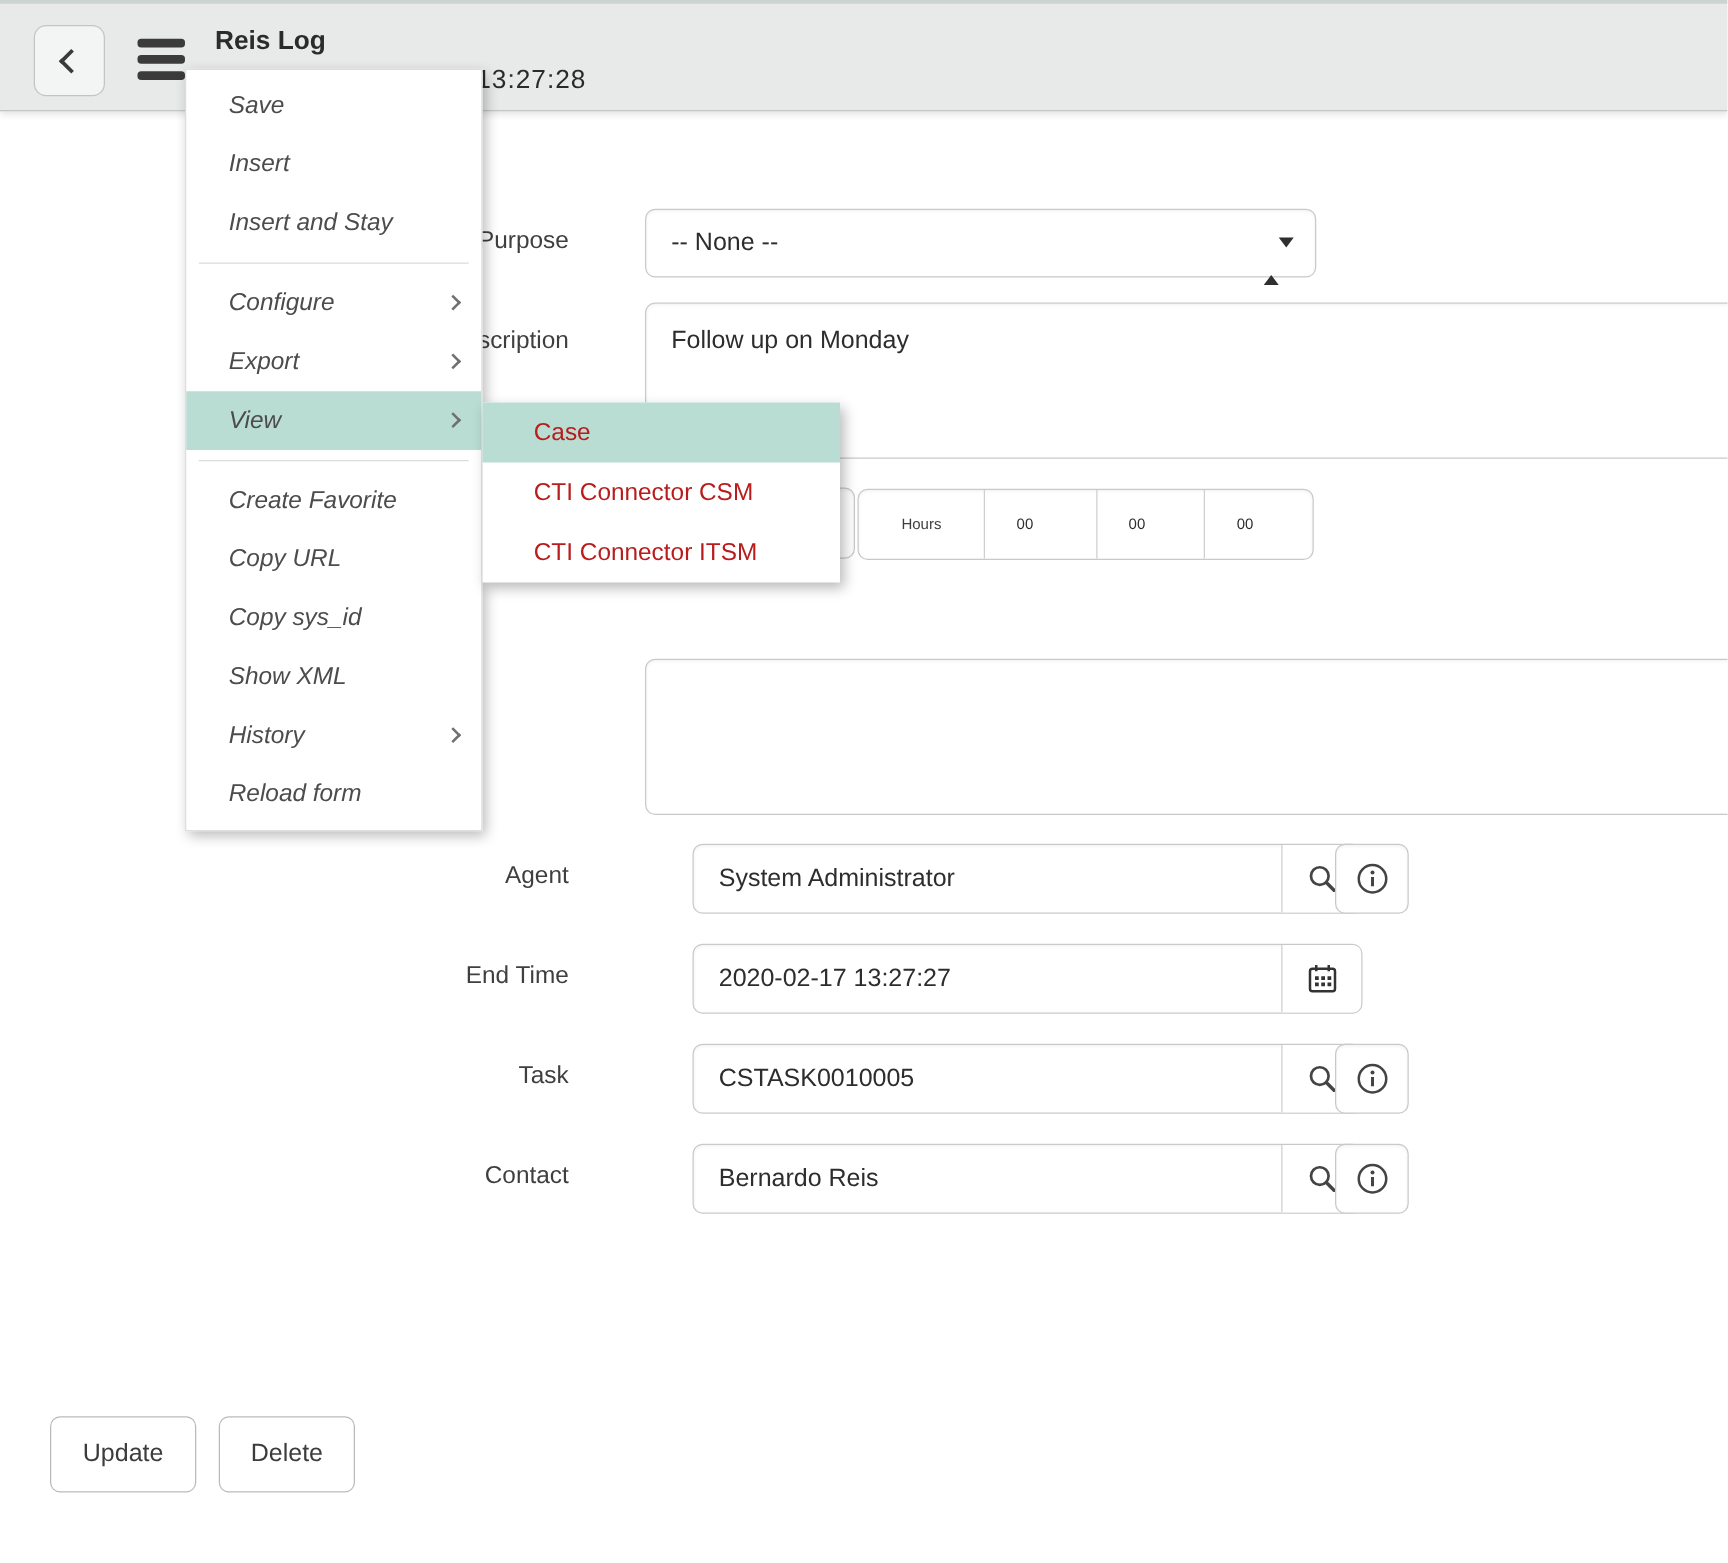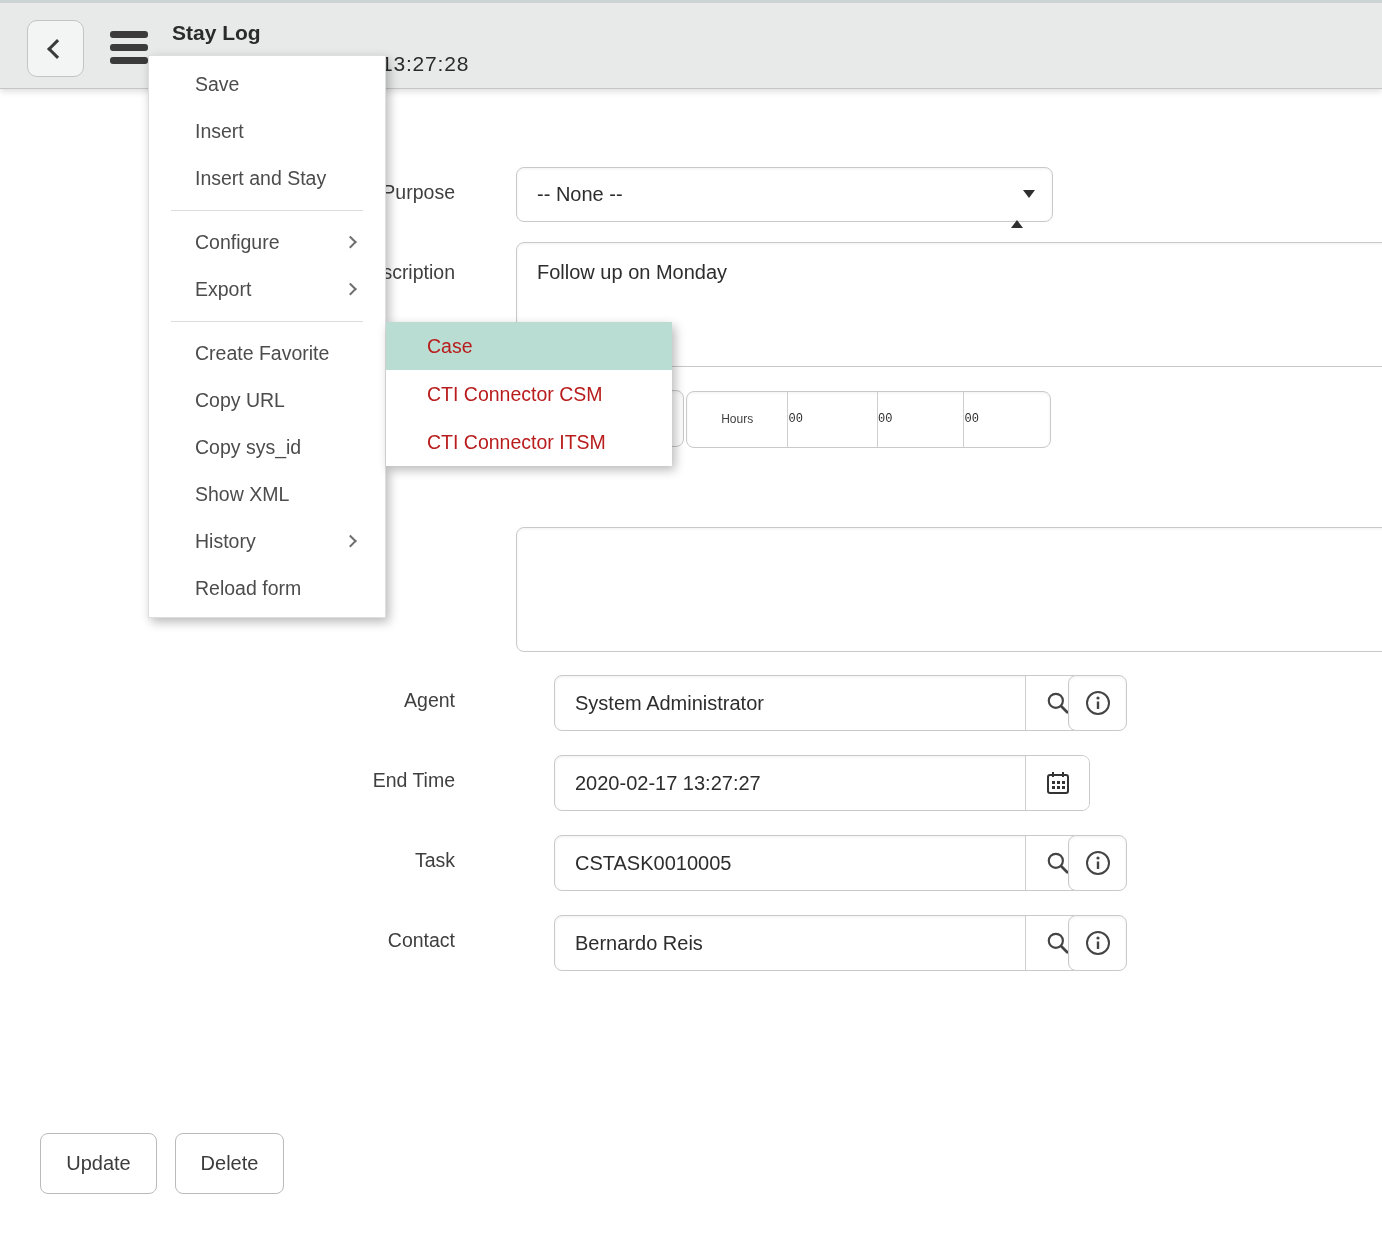--- a/index.html
+++ b/index.html
@@ -25,22 +25,23 @@
     transform:rotate(-45deg);
   }
   .hamburger { position:absolute; left:110px; top:28px; width:38px; height:33px; cursor:pointer; }
   .hamburger .bar { width:38px; height:7px; background:#3b3b3b; border-radius:3px; margin-bottom:6px; }
   .hdr-title { position:absolute; left:172px; top:18px; font-size:21px; font-weight:bold; color:#2b2b2b; }
   .hdr-sub   { position:absolute; left:172px; top:49px; font-size:21px; color:#2b2b2b; letter-spacing:0.8px; white-space:nowrap; }
 
   
   .menu {
     position:absolute; left:148px; top:55px; width:238px; z-index:20;
-    background:#fff; border:1px solid #dedede; padding:5px 12px;
+    background:#fff; border:1px solid #dedede; padding:5px 0;
     box-shadow:3px 4px 10px rgba(0,0,0,0.28);
+    font-style:italic;
   }
   .menu-item {
     position:relative; height:47px; line-height:47px; padding-left:34px;
     font-size:19.5px; color:#4c4c4c; cursor:pointer; white-space:nowrap;
   }
   .menu-item.hl { background:#b9ddd2; }
   .menu-divider { height:1px; background:#dcdcdc; margin:8px 10px; }
   .chev {
     position:absolute; right:18px; top:50%; width:9px; height:9px;
     border-top:2px solid #6f6f6f; border-right:2px solid #6f6f6f;
@@ -86,21 +87,21 @@
   #notes-area { top:527px; }
 
   .sliver-input { position:absolute; left:640px; top:390px; width:44px; height:57px; }
 
   .hours-group {
     position:absolute; left:686px; top:391px; width:365px; height:57px;
     display:flex; overflow:hidden;
   }
   .hours-cell { line-height:55px; font-size:12px; color:#2d2d2d; }
   .hours-cell.lbl { width:101px; text-align:center; color:#3f3f3f; }
-  .hours-cell.val { border-left:1px solid #cfcfcf; padding-left:0;font-family:Liberation Mono, monospace; }
+  .hours-cell.val { border-left:1px solid #cfcfcf; padding-left:25px; }
   .hours-cell.v1 { width:90px; } .hours-cell.v2 { width:87px; } .hours-cell.v3 { width:87px; }
 
   .ref-group {
     position:absolute; left:516px; width:536px; height:56px; display:flex; overflow:hidden;margin-left:38px;
   }
   .ref-group input {
     flex:1; border:none; outline:none; padding-left:20px; font-size:20px;
     color:#2d2d2d; font-family:"Liberation Sans", sans-serif; background:transparent;
   }
   .ref-btn {
@@ -132,21 +133,21 @@
 
 <div class="header">
   <div class="back-btn">
     <span class="chev-left"></span>
   </div>
   <div class="hamburger">
     <div class="bar"></div>
     <div class="bar"></div>
     <div class="bar"></div>
   </div>
-  <div class="hdr-title">Stay Log</div>
+  <div class="hdr-title">Reis Log</div>
   <div class="hdr-sub">Created 2020-02-17 13:27:28</div>
 </div>
 
 <div class="fld-label lbl-purpose">Purpose</div>
 <div class="fld-label lbl-desc">Description</div>
 <div class="fld-label lbl-agent">Agent</div>
 <div class="fld-label lbl-endtime">End Time</div>
 <div class="fld-label lbl-task">Task</div>
 <div class="fld-label lbl-contact">Contact</div>
 
@@ -248,20 +249,24 @@
   <div class="menu-item">Insert and Stay</div>
   <div class="menu-divider"></div>
   <div class="menu-item">
     <span>Configure</span>
     <span class="chev"></span>
   </div>
   <div class="menu-item">
     <span>Export</span>
     <span class="chev"></span>
   </div>
+  <div class="menu-item hl">
+    <span>View</span>
+    <span class="chev"></span>
+  </div>
   <div class="menu-divider"></div>
   <div class="menu-item">Create Favorite</div>
   <div class="menu-item">Copy URL</div>
   <div class="menu-item">Copy sys_id</div>
   <div class="menu-item">Show XML</div>
   <div class="menu-item">
     <span>History</span>
     <span class="chev"></span>
   </div>
   <div class="menu-item">Reload form</div>

